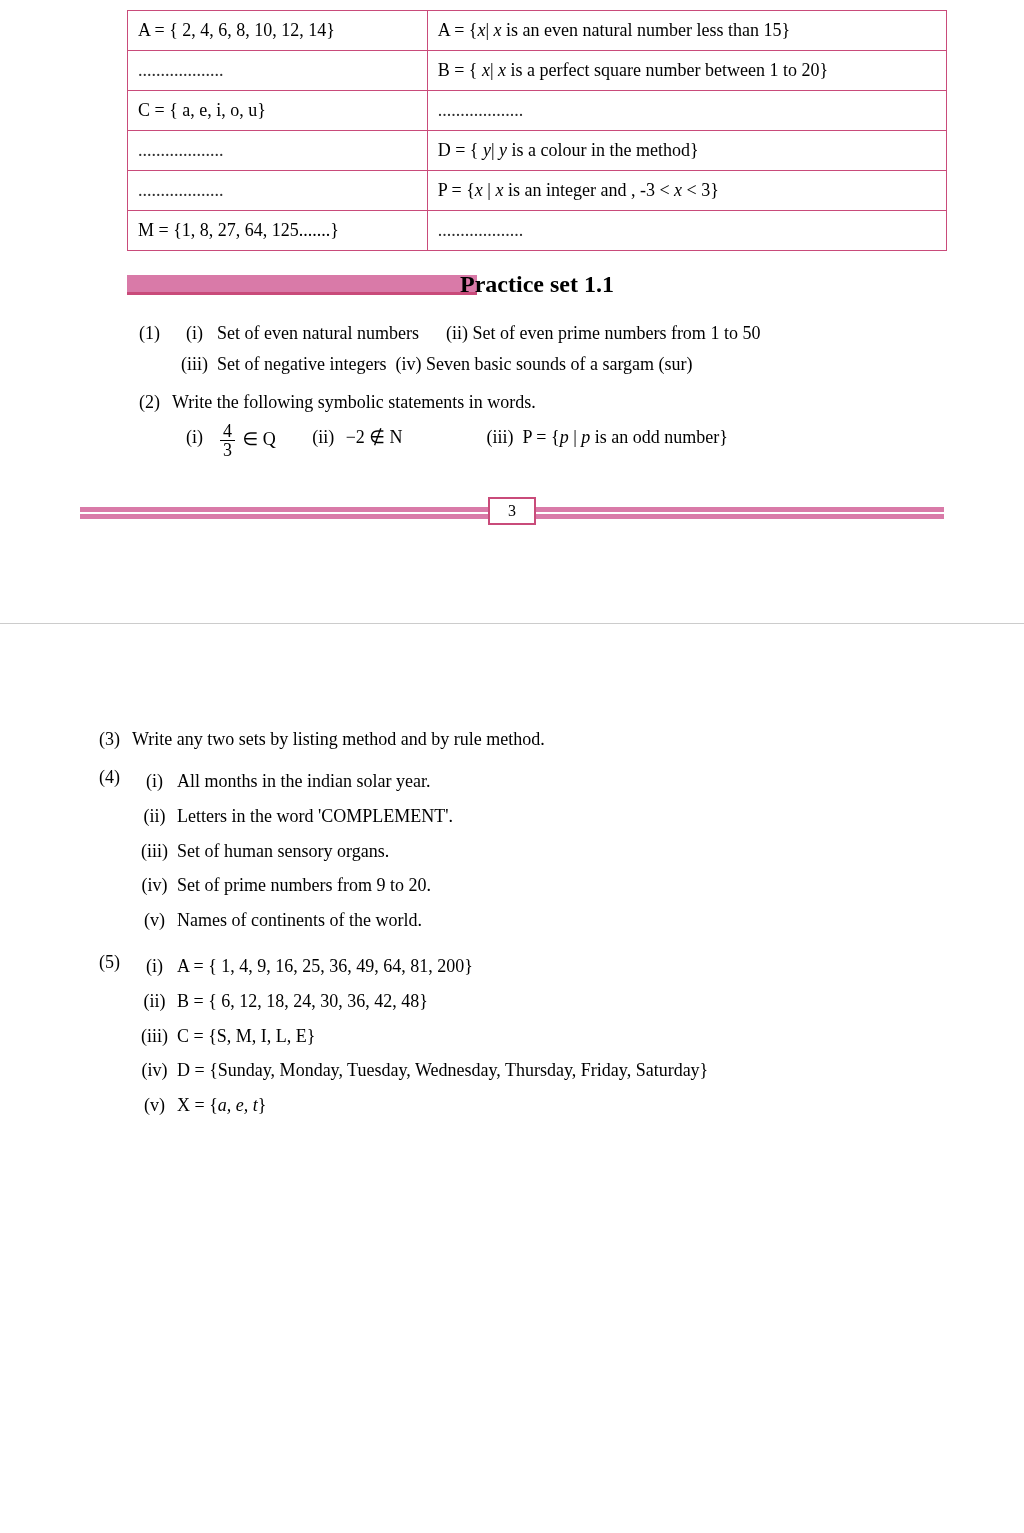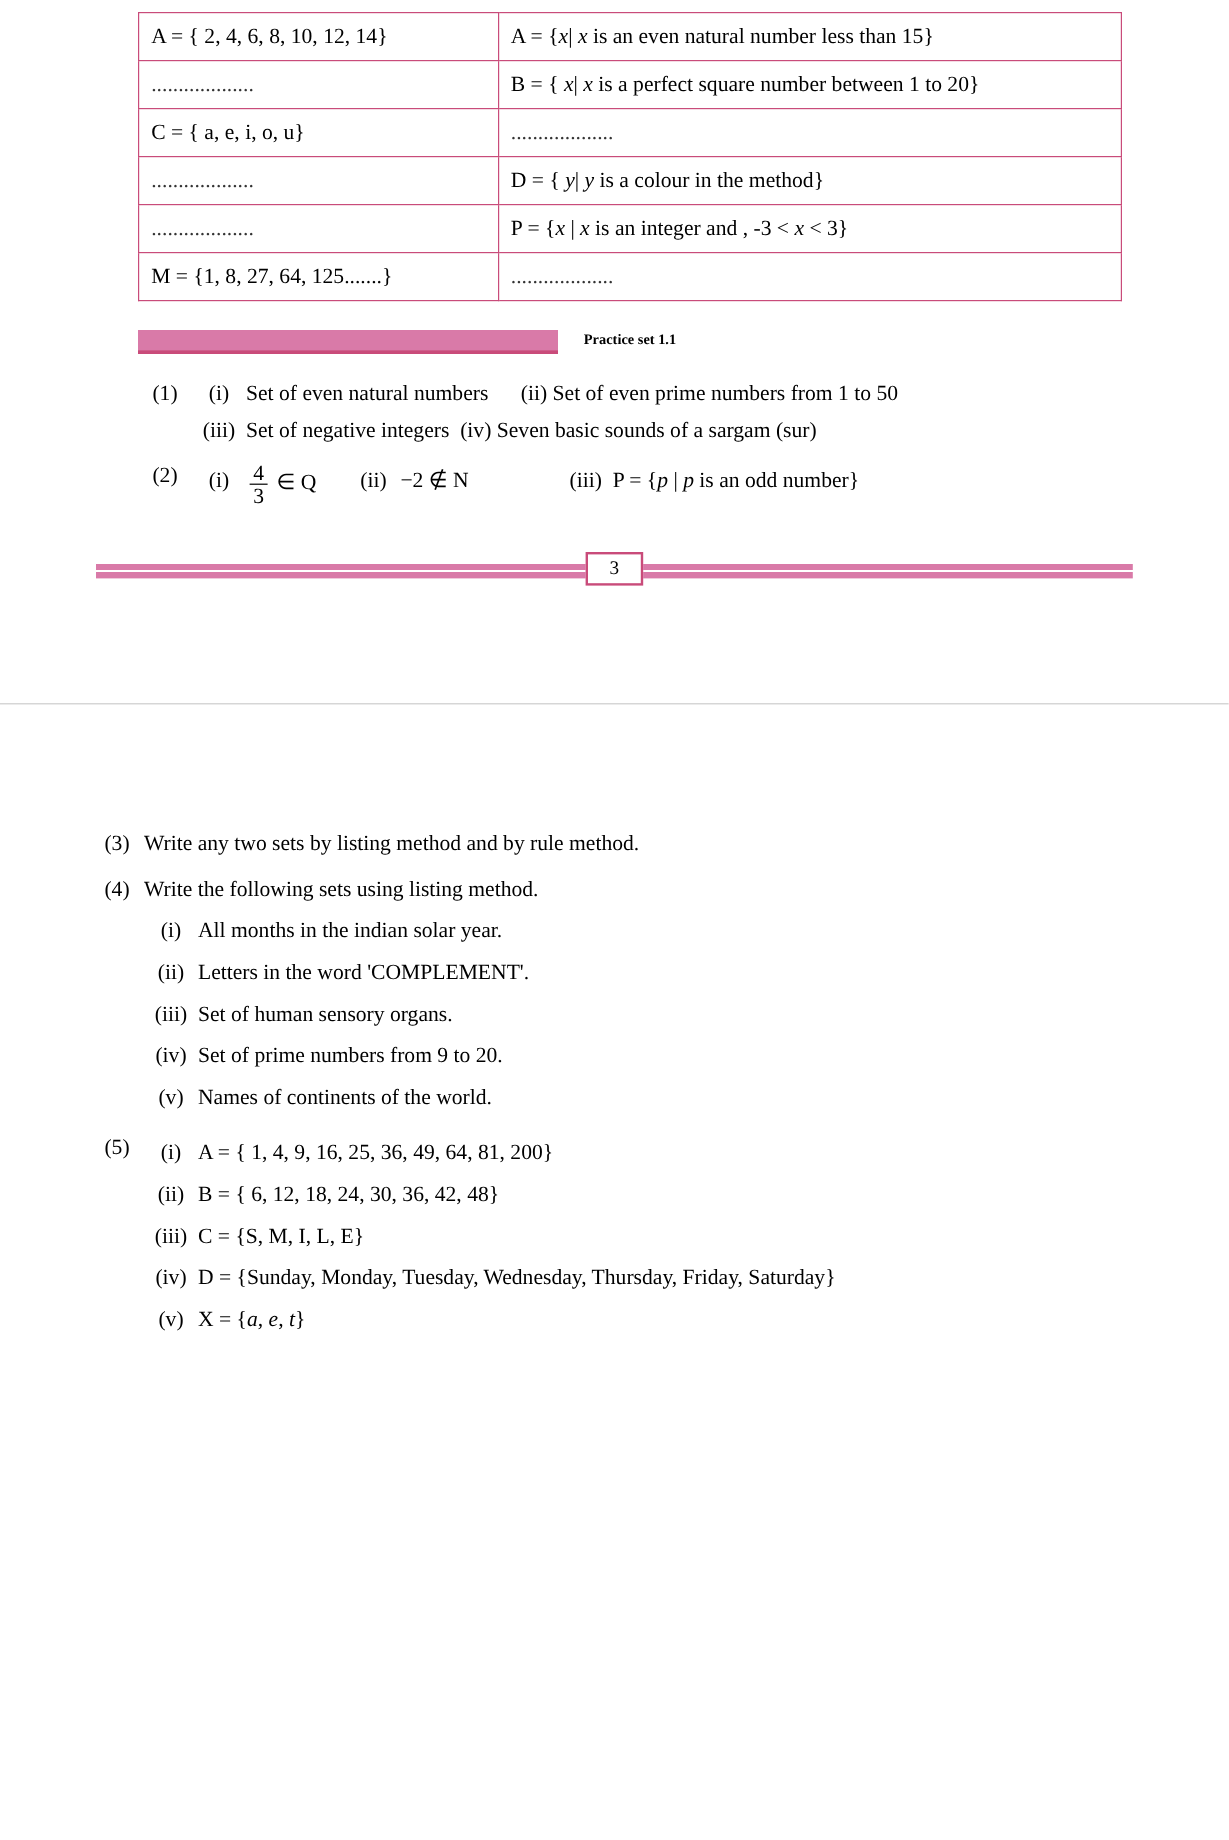--- a/index.html
+++ b/index.html
@@ -7,20 +7,21 @@
     margin: 0;
     padding: 0;
     font-family: "Times New Roman", serif;
     font-size: 18px;
     color: #000;
     background: #fff;
     width: 1024px;
   }
   .page-top {
     padding: 0 40px;
+    margin-left: 12px;
   }
   table.set-table {
     border-collapse: collapse;
     margin: 10px 0 20px 75px;
     width: 820px;
   }
   table.set-table td {
     border: 1px solid #c94b7a;
     padding: 8px 10px;
     vertical-align: middle;
@@ -46,21 +47,21 @@
     position: absolute;
     left: 0;
     top: 4px;
     width: 350px;
     height: 20px;
     background: #d97aa8;
     border-bottom: 3px solid #c94b7a;
   }
   .practice-title {
     font-weight: bold;
-    font-size: 12px;
+    font-size: 24px;
     position: relative;
     z-index: 2;
   }
   .question-block {
     margin-left: 75px;
     width: 820px;
   }
   .q {
     display: flex;
     margin: 8px 0;
@@ -202,20 +203,21 @@
             <span>Set of negative integers</span>&nbsp;
             <span>(iv)</span> <span>Seven basic sounds of a sargam (sur)</span>
           </div>
         </div>
       </div>
     </div>
 
     <div class="q">
       <div class="q-num">(2)</div>
       <div class="q-body">
+        <div>Write the following symbolic statements in words.</div>
         <div class="inline-subs">
           <div class="inline-sub">
             <div class="sub-num">(i)</div>
             <div class="sub-body">
               <span class="frac"><span class="num">4</span><span class="den">3</span></span><span> ∈ Q</span>
             </div>
           </div>
           <div class="inline-sub">
             <div class="sub-num">(ii)</div>
             <div class="sub-body">−2 ∉ N</div>
@@ -243,21 +245,20 @@
   <div class="question-block" style="margin-left:35px; width:880px;">
 
     <div class="q">
       <div class="q-num">(3)</div>
       <div class="q-body">Write any two sets by listing method and by rule method.</div>
     </div>
 
     <div class="q">
       <div class="q-num">(4)</div>
       <div class="q-body">
-        <div>Write the following sets using listing method.</div>
         <div class="sub">
             <div class="sub-num">(i)</div>
             <div class="sub-body">All months in the indian solar year.</div>
           </div>
         <div class="sub">
             <div class="sub-num">(ii)</div>
             <div class="sub-body">Letters in the word 'COMPLEMENT'.</div>
           </div>
         <div class="sub">
             <div class="sub-num">(iii)</div>

